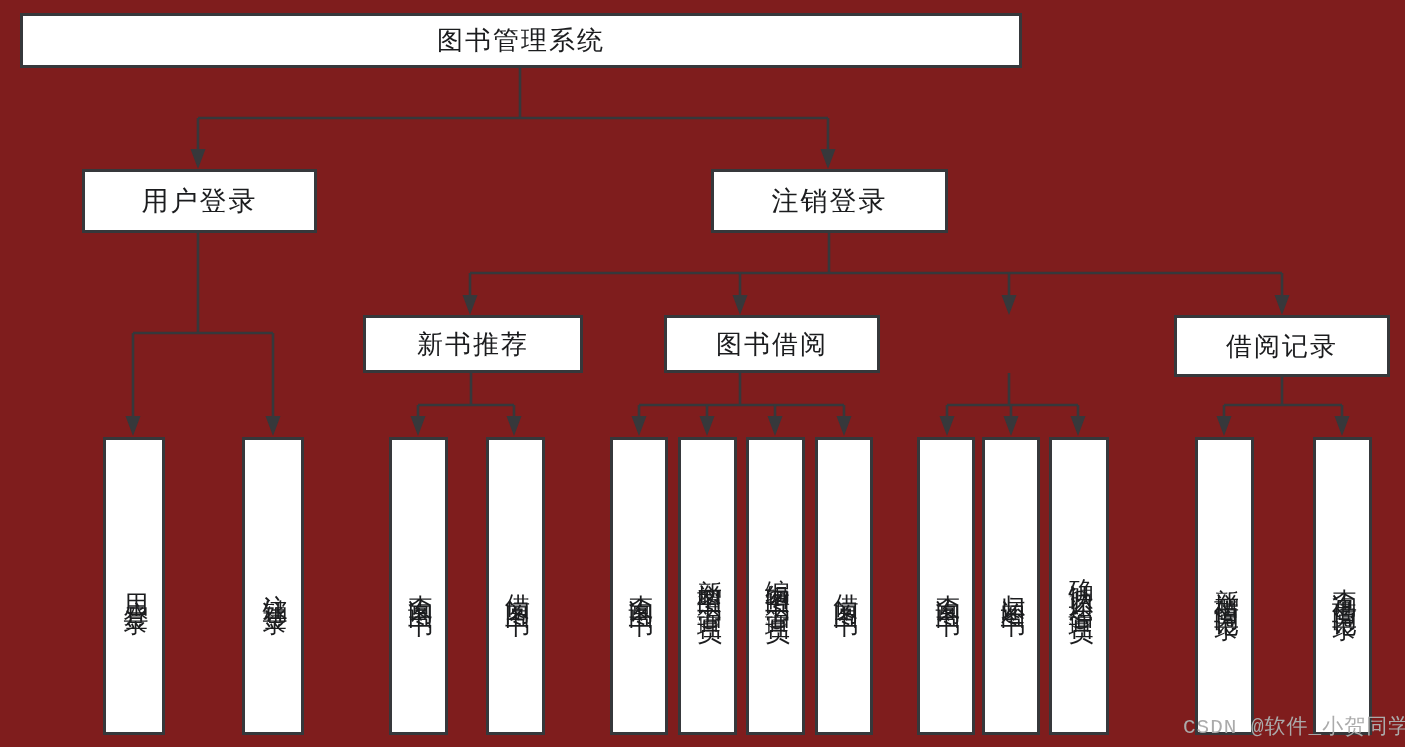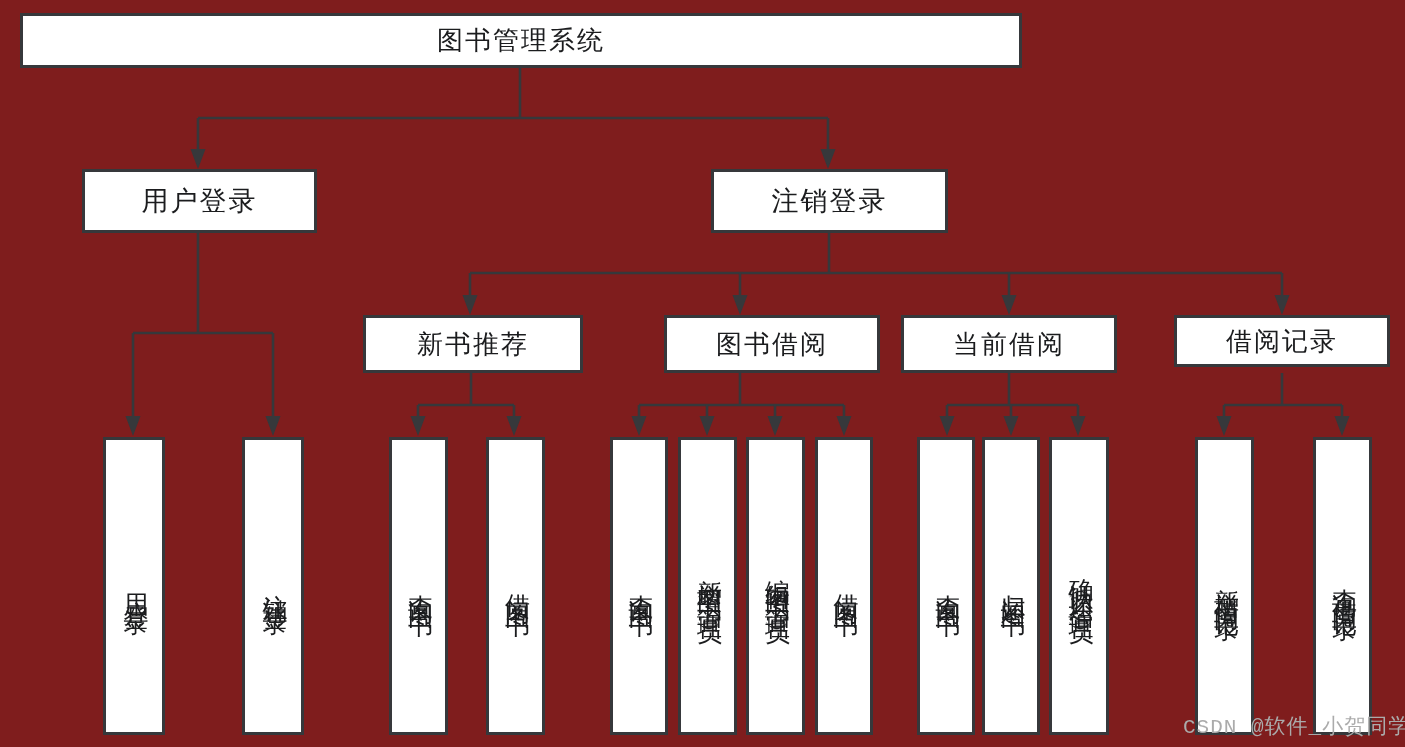--- a/index.html
+++ b/index.html
@@ -108,24 +108,21 @@
   <div class="box lvl2" style="left:711px;top:169px;width:237px;height:64px">
     <span>注销登录</span>
   </div>
 
   <div class="box lvl3" style="left:363px;top:315px;width:220px;height:58px">
     <span>新书推荐</span>
   </div>
   <div class="box lvl3" style="left:664px;top:315px;width:216px;height:58px">
     <span>图书借阅</span>
   </div>
-  <div class="box lvl3" style="left:901px;top:315px;width:216px;height:58px">
-    <span>当前借阅</span>
-  </div>
-  <div class="box lvl3" style="left:1174px;top:315px;width:216px;height:52px">
+  <div class="box lvl3" style="left:1174px;top:315px;width:216px;height:62px">
     <span>借阅记录</span>
   </div>
 
   <div class="box leaf" style="left:103px;width:62px">
     <span>用户登录</span>
   </div>
   <div class="box leaf" style="left:242px;width:62px">
     <span>注销登录</span>
   </div>
 

